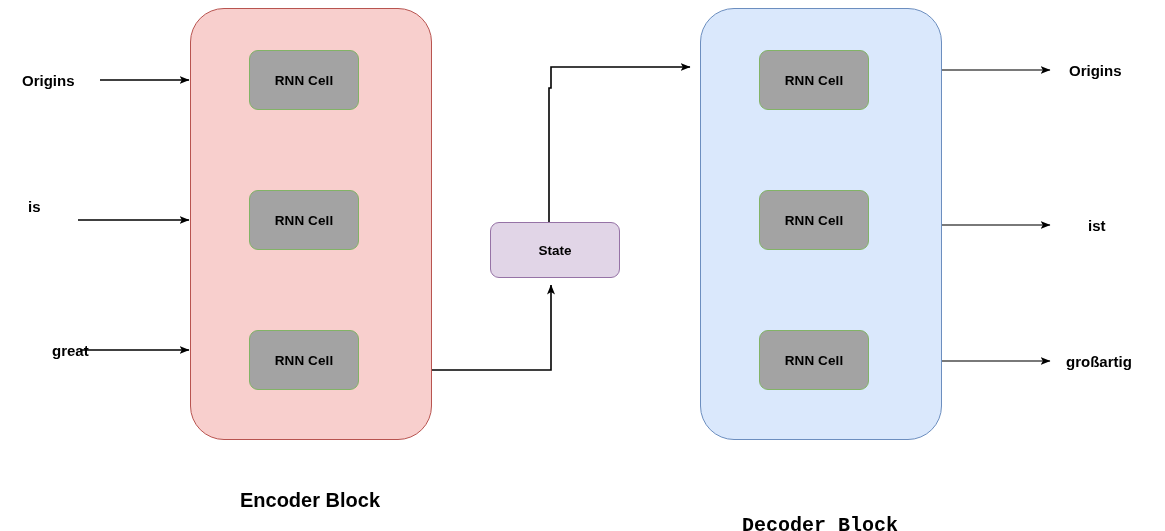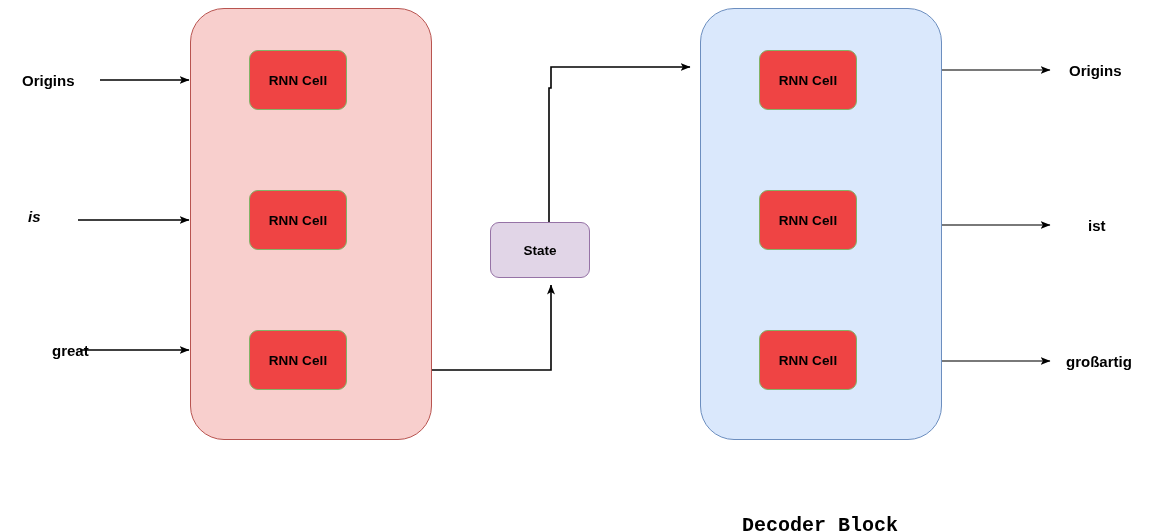--- a/index.html
+++ b/index.html
@@ -45,41 +45,41 @@
     top: 8px;
     width: 242px;
     height: 432px;
     background: #dae8fc;
     border: 1.6px solid #6c8ebf;
   }
 
   
   .cell {
     position: absolute;
-    width: 98px;
+    width: 110px;
     height: 60px;
-    background: #ef4444;
+    background: #a3a3a3;
     border: 1.4px solid #82b366;
     border-radius: 9px;
     box-sizing: border-box;
     display: flex;
     align-items: center;
     justify-content: center;
     font-size: 13.5px;
     font-weight: bold;
     color: #000000;
     letter-spacing: 0.1px;
   }
 
   
   .state-box {
     position: absolute;
     left: 490px;
     top: 222px;
-    width: 100px;
+    width: 130px;
     height: 56px;
     background: #e1d5e7;
     border: 1.4px solid #9673a6;
     border-radius: 9px;
     box-sizing: border-box;
     display: flex;
     align-items: center;
     justify-content: center;
     font-size: 13.5px;
     font-weight: bold;
@@ -166,22 +166,23 @@
   <div class="cell" style="left:249px; top:190px;">RNN Cell</div>
   <div class="cell" style="left:249px; top:330px;">RNN Cell</div>
 
   <div class="cell" style="left:759px; top:50px;">RNN Cell</div>
   <div class="cell" style="left:759px; top:190px;">RNN Cell</div>
   <div class="cell" style="left:759px; top:330px;">RNN Cell</div>
 
   <div class="state-box">State</div>
 
   <div class="label io in" style="left:22px; top:80px;">Origins</div>
-  <div class="label io in" style="left:28px; top:216px;font-style:italic;">is</div>
+  <div class="label io in" style="left:28px; top:206px;">is</div>
   <div class="label io in" style="left:22px; top:350px;margin-left:30px;">great</div>
 
   <div class="label io out" style="left:1069px; top:70px;">Origins</div>
   <div class="label io out" style="left:1088px; top:225px;text-align:right;">ist</div>
   <div class="label io out" style="left:1066px; top:361px;">großartig</div>
 
+  <div class="caption" style="left:310px; top:489px;">Encoder Block</div>
   <div class="caption" style="left:820px; top:514px;font-family:Liberation Mono, monospace;">Decoder Block</div>
 
 </div>
 
 </body></html>

